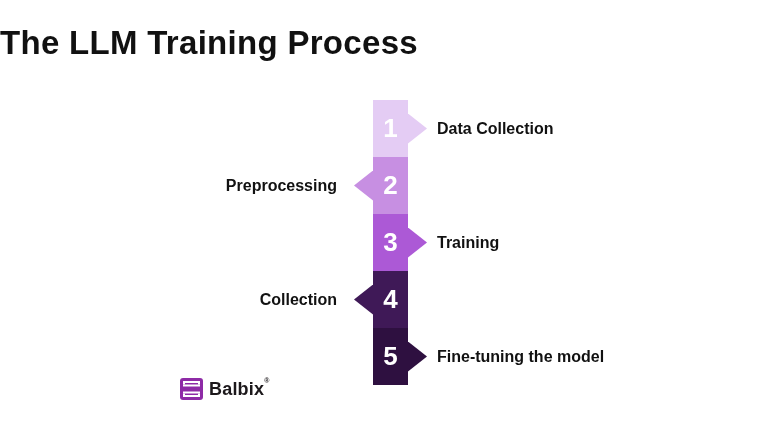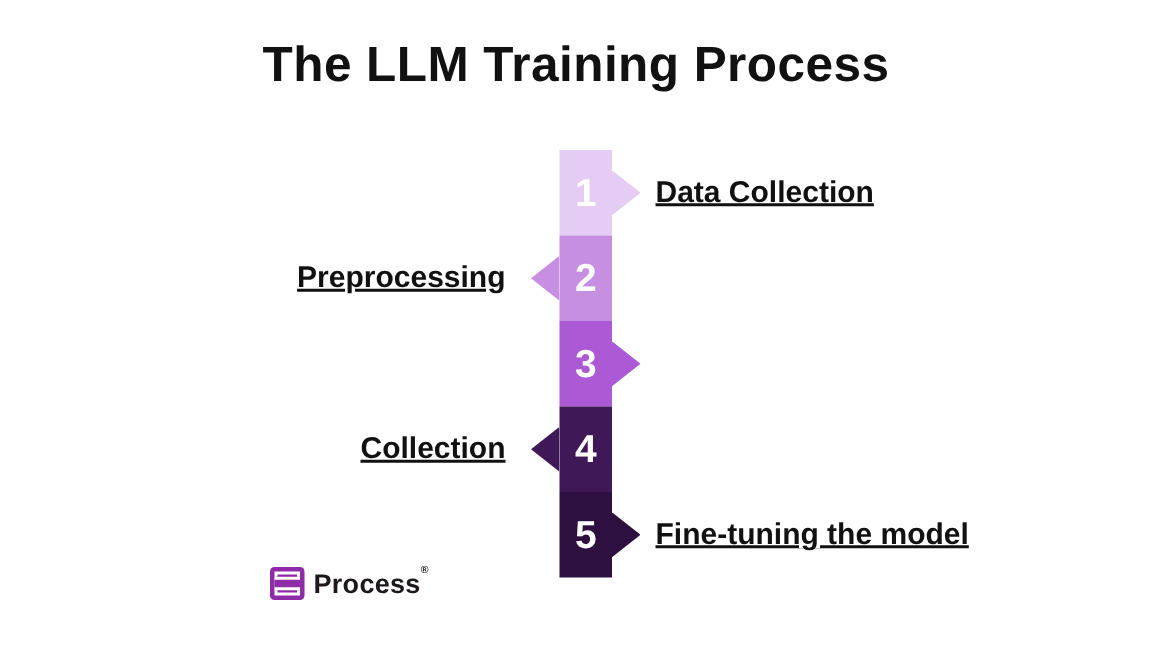--- a/index.html
+++ b/index.html
@@ -6,21 +6,21 @@
   body{
     width:768px;height:432px;
     background:#ffffff;
     position:relative;
     overflow:hidden;
     font-family:"Liberation Sans", sans-serif;
   }
   .title{
     position:absolute;
     top:24px;left:0;width:768px;
-    text-align:center;
+    text-align:left;
     font-size:33px;
     font-weight:600;
     color:#111111;
     letter-spacing:0.3px;
   }
   .column{
     position:absolute;
     left:373px;top:100px;
     width:35px;
   }
@@ -48,24 +48,23 @@
   }
   .arrow.left{
     right:35px;
     clip-path:polygon(100% 0, 0 50%, 100% 100%);
   }
   .step-label{
     position:absolute;
     top:50%;
     transform:translateY(-50%);
     white-space:nowrap;
-    font-size:20px;
+    font-size:16px;
     font-weight:700;
     color:#111111;
-    text-decoration:underline;
   }
   .step-label.right{ left:calc(100% + 29px); }
   .step-label.left{ right:calc(100% + 36px); }
   .logo{
     position:absolute;
     left:180px;top:378px;
     display:flex;align-items:center;gap:6px;
   }
   .logo-icon{
     position:relative;
@@ -115,20 +114,21 @@
 
   <div class="step" style="background: rgb(199, 143, 226);">
     <div class="step-number">2</div>
     <div class="arrow left" style="background: rgb(199, 143, 226);"></div>
     <div class="step-label left">Preprocessing</div>
   </div>
 
   <div class="step" style="background: rgb(172, 89, 214);">
     <div class="step-number">3</div>
     <div class="arrow right" style="background: rgb(172, 89, 214);"></div>
+    <div class="step-label right">Training</div>
   </div>
 
   <div class="step" style="background: rgb(63, 25, 87);">
     <div class="step-number">4</div>
     <div class="arrow left" style="background: rgb(63, 25, 87);"></div>
     <div class="step-label left">Collection</div>
   </div>
 
   <div class="step" style="background: rgb(46, 16, 64);">
     <div class="step-number">5</div>
@@ -137,15 +137,15 @@
   </div>
 
 </div>
 
 <div class="logo">
   <div class="logo-icon" style="background: rgb(142, 43, 166);">
     <div class="ring"></div>
     <div class="bar" style="background: rgb(142, 43, 166);"></div>
   </div>
   <div class="logo-text">
-    <span>Process</span><span class="logo-reg">®</span>
+    <span>Balbix</span><span class="logo-reg">®</span>
   </div>
 </div>
 
 </body></html>

